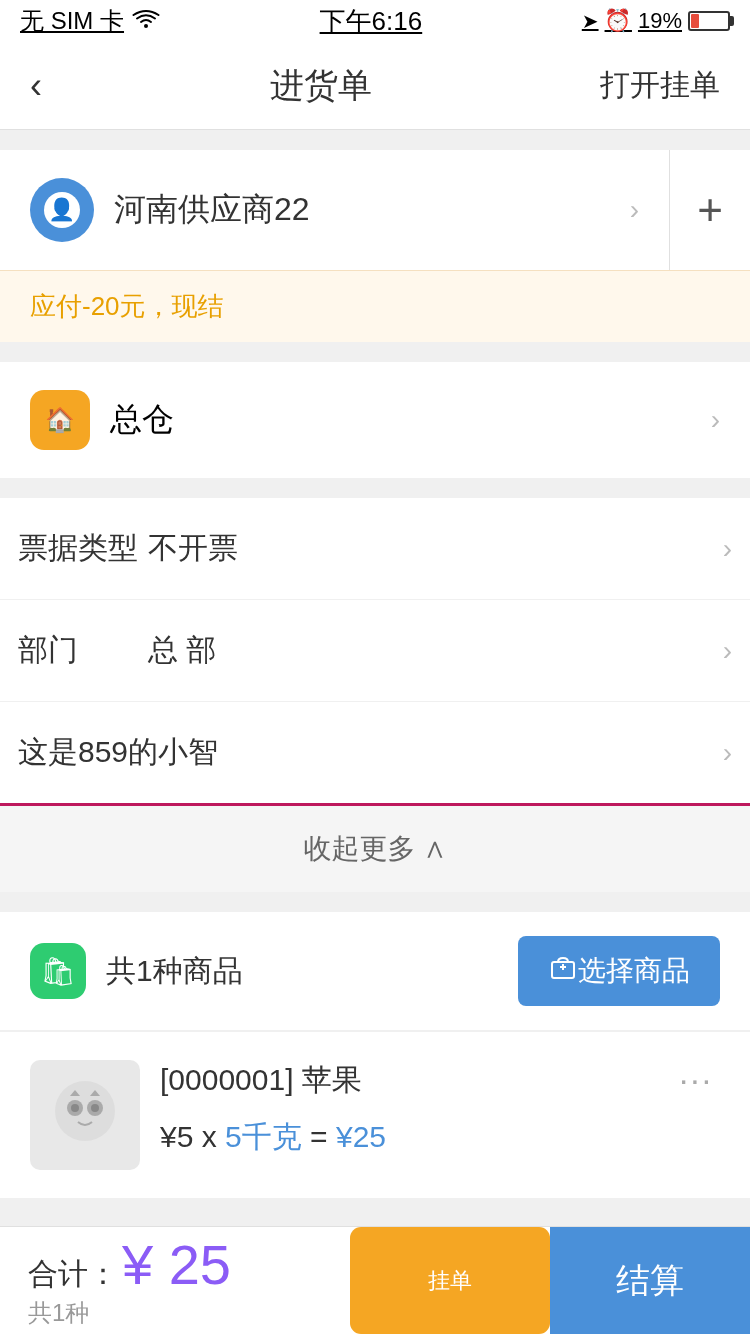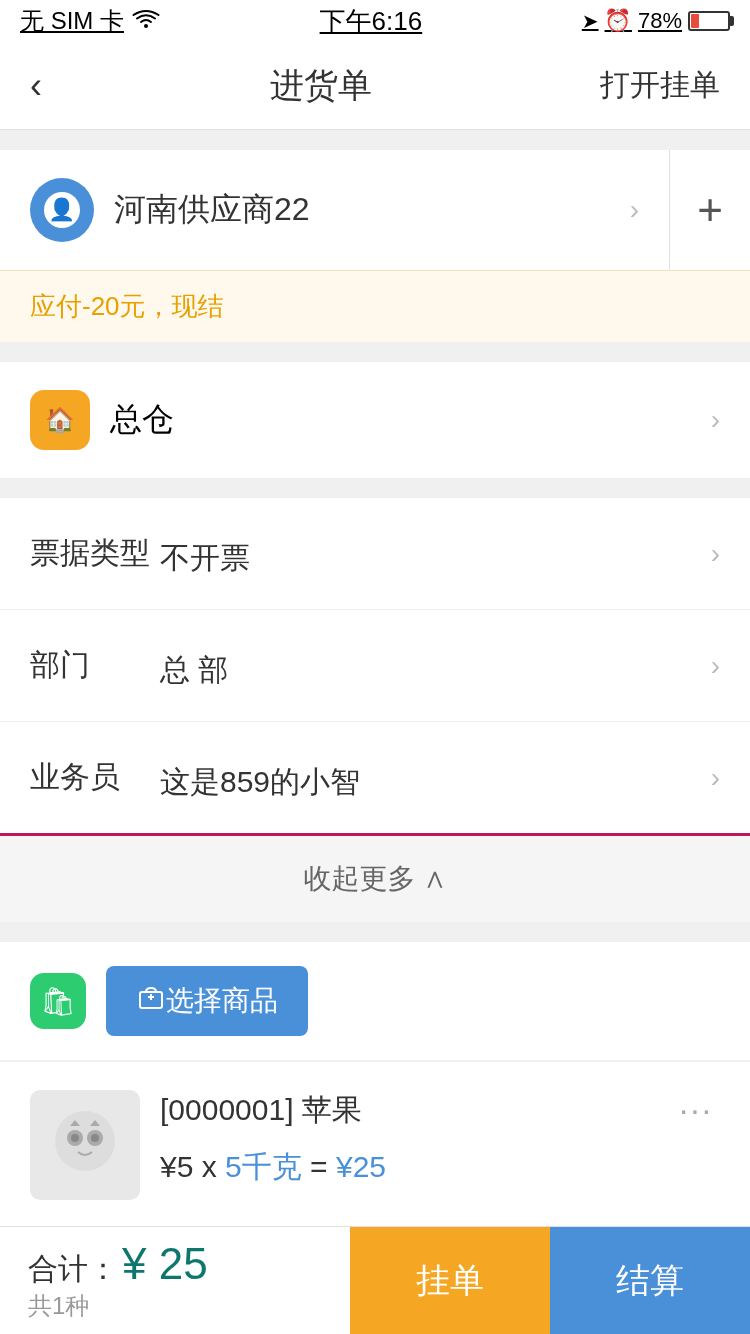--- a/index.html
+++ b/index.html
@@ -168,36 +168,35 @@
     }
 
     
     .form-section {
       background: #fff;
       margin-top: 20px;
     }
     .form-row {
       display: flex;
       align-items: center;
-      padding: 30px 30px;
+      padding: 30px 18px;
       border-bottom: 1px solid #f0f0f0;
       min-height: 90px;
     }
     .form-row:last-child { border-bottom: none; }
     .form-label {
       font-size: 30px;
       color: #333;
       width: 130px;
       flex-shrink: 0;
     }
     .form-value {
       font-size: 30px;
       color: #333;
       flex: 1;
-      margin-top: 10px;
     }
     .form-placeholder {
       font-size: 30px;
       color: #c0c0c0;
       flex: 1;
     }
 
     
     .collapse-btn {
       background: #f5f5f5;
@@ -310,25 +309,26 @@
       flex: 1;
       display: flex;
       flex-direction: column;
       justify-content: center;
       padding: 0 28px;
     }
     .footer-btn-suspend {
       width: 200px;
       background: #f5a623;
       color: #fff;
-      font-size: 34px;
-      display: flex;
-      align-items: center;
-      justify-content: center;
-      cursor: pointer;
+      font-size: 22px;
+      display: flex;
+      align-items: center;
+      justify-content: center;
+      cursor: pointer;
+      border-radius: 11px;
     }
     .footer-btn-checkout {
       width: 200px;
       background: #4a90d9;
       color: #fff;
       font-size: 34px;
       display: flex;
       align-items: center;
       justify-content: center;
       cursor: pointer;
@@ -353,21 +353,21 @@
         <path d="M9 13 Q14 9 19 13" stroke="#000" stroke-width="2" fill="none" stroke-linecap="round"></path>
         <path d="M5 9.5 Q14 3 23 9.5" stroke="#000" stroke-width="2" fill="none" stroke-linecap="round"></path>
         <path d="M1.5 6 Q14 -2 26.5 6" stroke="#000" stroke-width="2" fill="none" stroke-linecap="round"></path>
       </svg>
     </span>
   </div>
   <div class="status-center">下午6:16</div>
   <div class="status-right">
     <span style="font-size:20px;">➤</span>
     <span>⏰</span>
-    <span>78%</span>
+    <span>19%</span>
     <div class="battery-icon">
       <div class="battery-fill"></div>
     </div>
   </div>
 </div>
 
 <div class="nav-bar">
   <span class="nav-back">‹</span>
   <span class="nav-title">进货单</span>
   <span class="nav-action">打开挂单</span>
@@ -406,35 +406,35 @@
       <span class="chevron">›</span>
     </div>
 
     <div class="form-row">
       <span class="form-label">部门</span>
       <span class="form-value">总 部</span>
       <span class="chevron">›</span>
     </div>
 
     <div class="form-row">
-      <span class="form-label">业务员</span>
       <span class="form-value">这是859的小智</span>
       <span class="chevron">›</span>
     </div>
 
   </div>
 
   <div class="collapse-btn">
     <span>收起更多 ∧</span>
   </div>
 
   <div class="products-header">
     <div class="products-icon">
       <span style="color:#fff; font-size:28px;">🛍</span>
     </div>
+    <span class="products-count">共1种商品</span>
     <button class="btn-primary">
       <span>
         <svg width="30" height="24" viewBox="0 0 30 24" fill="none">
           <rect x="4" y="6" width="22" height="16" rx="2" stroke="#fff" stroke-width="2" fill="none"></rect>
           <path d="M10 6 Q10 2 15 2 Q20 2 20 6" stroke="#fff" stroke-width="2" fill="none"></path>
           <line x1="12" y1="11" x2="18" y2="11" stroke="#fff" stroke-width="2"></line>
           <line x1="15" y1="8" x2="15" y2="14" stroke="#fff" stroke-width="2"></line>
         </svg>
       </span>
       <span>选择商品</span>
@@ -474,21 +474,21 @@
     <span class="product-more">···</span>
   </div>
 
   <div class="footer-spacer"></div>
 </div>
 
 <div class="footer">
   <div class="footer-total">
     <div style="display:flex; align-items:baseline; gap:4px;">
       <span style="font-size:30px; color:#333;">合计：</span>
-      <span style="font-size:44px; font-weight:500; color:#0f766e;">¥ 25</span>
+      <span style="font-size:56px; font-weight:500; color:#8b5cf6;">¥ 25</span>
     </div>
     <span style="font-size:24px; color:#999;">共1种</span>
   </div>
   <div class="footer-btn-suspend">
     <span>挂单</span>
   </div>
   <div class="footer-btn-checkout">
     <span>结算</span>
   </div>
 </div>

